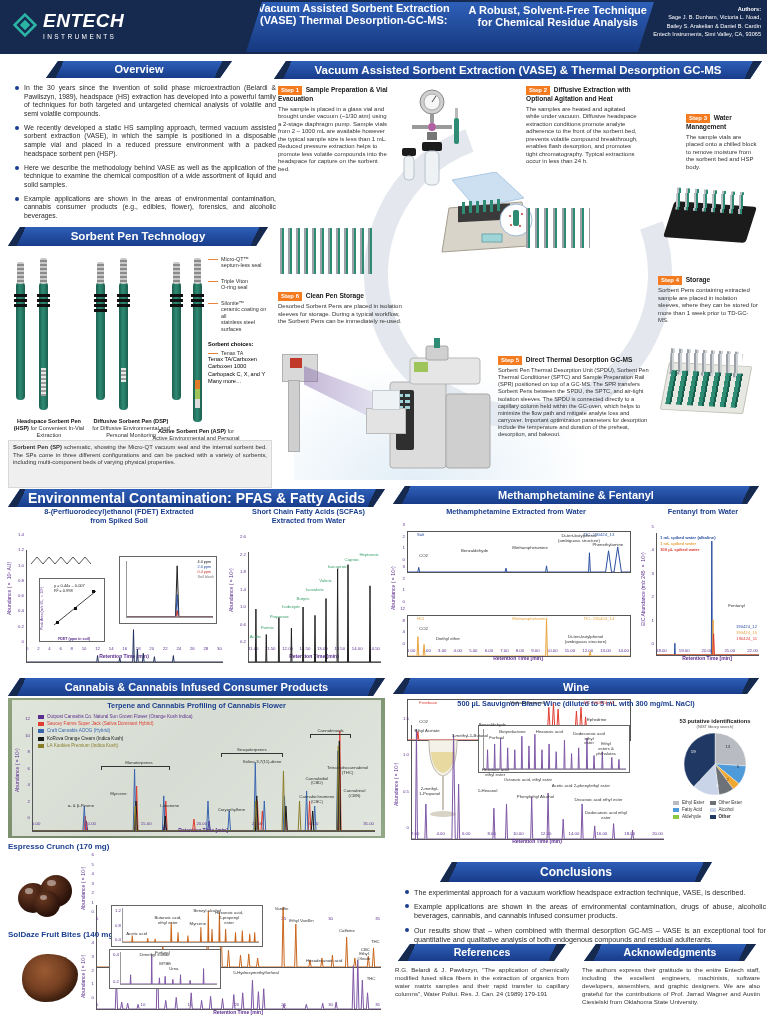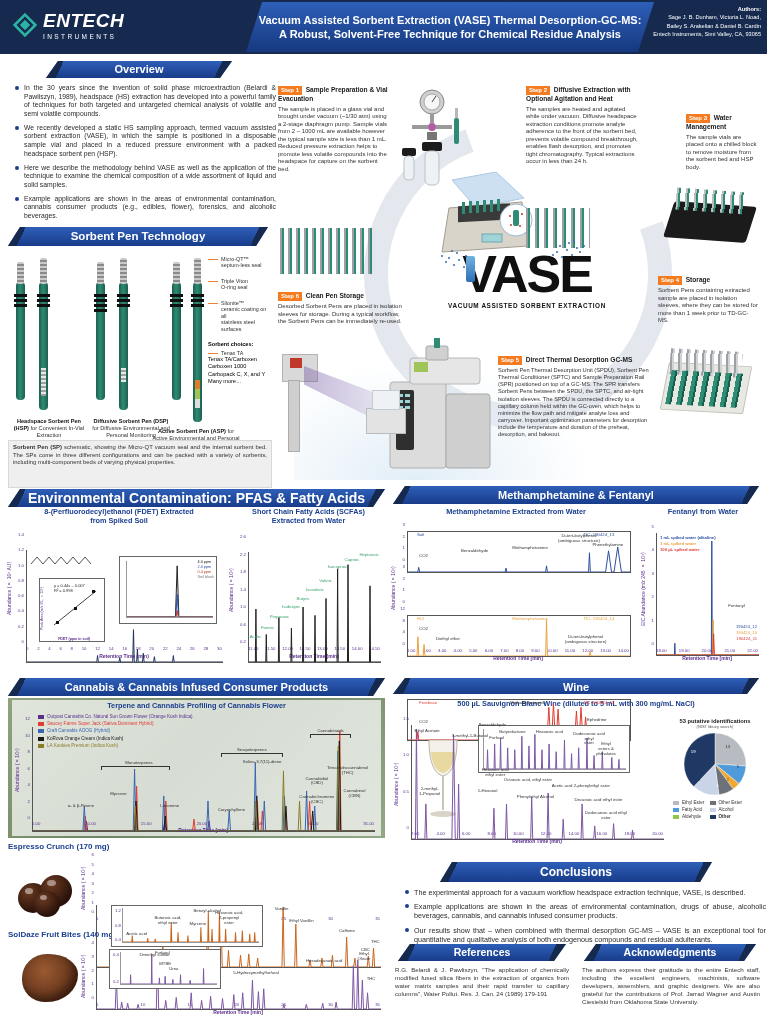--- a/index.html
+++ b/index.html
@@ -1,20 +1,20 @@
 <!DOCTYPE html>
 <html><head>
 <meta charset="utf-8">
 <style>
   html,body{margin:0;padding:0;background:#8f98a3;}
   .poster{position:relative;width:767px;height:1024px;background:#fff;font-family:"Liberation Sans",sans-serif;overflow:hidden;margin:0 auto;}
   .abs{position:absolute;}
   
   .hdr{position:absolute;left:0;top:0;width:767px;height:54px;background:#16294f;}
-  .hdr-title{position:absolute;left:246px;top:2px;width:408px;height:50px;color:#fff;display:flex;flex-direction:column;justify-content:center;text-align:center;background:linear-gradient(180deg,#2e5fb8,#16397f);clip-path:polygon(16px 0,100% 0,calc(100% - 16px) 100%,0 100%);}
+  .hdr-title{position:absolute;left:246px;top:2px;width:408px;height:50px;color:#fff;display:flex;flex-direction:row;justify-content:center;text-align:center;background:linear-gradient(180deg,#2e5fb8,#16397f);clip-path:polygon(16px 0,100% 0,calc(100% - 16px) 100%,0 100%);}
   .hdr-title .t1{font-size:11px;font-weight:700;}
   .hdr-title .t2{font-size:11px;font-weight:700;margin-top:2px;}
   .authors{position:absolute;right:6px;top:5px;width:112px;color:#fff;font-size:5.6px;text-align:right;line-height:1.5;}
   .authors .al{font-weight:700;}
   .logo{position:absolute;left:12px;top:10px;display:flex;align-items:center;gap:5px;color:#fff;}
   .logo .bn{font-size:19px;font-weight:700;font-style:italic;letter-spacing:.5px;}
   .logo .sb{font-size:6.5px;letter-spacing:2.4px;margin-top:1px;}
   
   .rib{position:absolute;color:#fff;font-weight:700;text-align:center;clip-path:polygon(12px 0,100% 0,calc(100% - 12px) 100%,0 100%);background:linear-gradient(115deg,#16294f 0,#16294f 16px,rgba(0,0,0,0) 16px),linear-gradient(295deg,#16294f 0,#16294f 16px,rgba(0,0,0,0) 16px),linear-gradient(180deg,#2e5fb8,#183c8a);}
   
@@ -166,20 +166,21 @@
         <div>Carbopack C, X, and Y</div>
         <div>Many more…</div>
       </div>
     </div>
   </div>
 
   <div class="abs gray-cap" style="left:8px;top:440px;width:254px;height:40px;padding:3px 4px;font-size:5.9px;color:#333;line-height:1.3;text-align:justify;background:#efefef;">
     <b>Sorbent Pen (SP)</b><span> schematic, showing the Micro-QT vacuum seal and the internal sorbent bed. The SPs come in three different configurations and can be packed with a variety of sorbents, including multi-component beds of varying physical properties.</span>
   </div>
 
+  <div class="rib" style="left:274px;top:61px;width:488px;height:18px;font-size:11.5px;line-height:18px;">Vacuum Assisted Sorbent Extraction (VASE) &amp; Thermal Desorption GC-MS</div>
 
   <div class="abs" style="left:274px;top:80px;width:488px;height:400px;">
 
     <div class="arc" style="left:90px;top:40px;width:260px;height:260px;border-top-color:transparent;border-right-color:#e4e8ee;transform:rotate(25deg);"></div>
     <div class="abs" style="left:20px;bottom:0;width:300px;height:120px;background:radial-gradient(ellipse at 40% 100%,#e2eef7 0%,rgba(255,255,255,0) 70%);"></div>
 
     <div class="step" style="left:4px;top:6px;width:112px;">
       <span class="badge">Step 1</span>
       <span class="stitle">Sample Preparation &amp; Vial Evacuation</span>
       <div class="stext">The sample is placed in a glass vial and brought under vacuum (~1/30 atm) using a 2-stage diaphragm pump. Sample vials from 2 – 1000 mL are available however the typical sample size is less than 1 mL. Reduced pressure extraction helps to promote less volatile compounds into the headspace for capture on the sorbent bed.</div>
@@ -283,27 +284,20 @@
       <div class="abs" style="left:16px;top:8px;width:12px;height:10px;background:#c0392b;"></div>
       <div class="abs" style="left:14px;top:30px;width:10px;height:70px;background:#cfcfcf;border:1px solid #adadad;"></div>
       <div class="abs" style="left:30px;top:16px;width:96px;height:66px;background:linear-gradient(100deg,rgba(123,94,167,0.45),rgba(123,94,167,0.05));clip-path:polygon(0 0,100% 55%,100% 100%,0 28%);"></div>
       <div class="abs" style="left:92px;top:58px;width:38px;height:24px;background:#e3e3e3;border:1px solid #bbb;"></div>
       <div class="abs" style="left:98px;top:40px;width:26px;height:18px;background:#eef2f5;border:1px solid #c4ccd2;"></div>
     </div>
 
     <div class="abs" style="left:6px;top:148px;width:96px;height:46px;background:repeating-linear-gradient(90deg,#9aa0a6 0 2px,#2e8b74 2px 4px,rgba(0,0,0,0) 4px 8px);"></div>
     <div class="abs" style="left:252px;top:128px;width:64px;height:40px;background:repeating-linear-gradient(90deg,#9aa0a6 0 2px,#2e8b74 2px 4px,rgba(0,0,0,0) 4px 9px);"></div>
 
-    <div class="abs" style="left:158px;top:168px;width:190px;height:96px;text-align:center;">
-      <div class="spk" style="left:120px;top:6px;"></div>
-      <div class="spk" style="left:40px;top:16px;transform:scaleX(-1);"></div>
-      <div style="font-size:52px;font-weight:900;letter-spacing:-2px;color:#101010;line-height:1;">VASE</div>
-      <div class="abs" style="left:34px;top:8px;width:9px;height:26px;background:linear-gradient(180deg,#6fb3e0,#2d6fb5);border-radius:2px;"></div>
-      <div style="font-size:6.4px;font-weight:700;color:#101010;letter-spacing:.6px;margin-top:2px;">VACUUM ASSISTED SORBENT EXTRACTION</div>
-    </div>
   </div>
 
   <div class="rib" style="left:8px;top:489px;width:377px;height:18px;font-size:14px;line-height:18px;">Environmental Contamination: PFAS &amp; Fatty Acids</div>
 
   <div class="abs" style="left:8px;top:508px;width:222px;height:164px;">
     <div class="ct" style="white-space:pre-line;">8-(Perfluorodecyl)ethanol (FDET) Extracted
 from Spiked Soil</div>
     <div class="ylab abs" style="left:-2px;top:30px;height:100px;">Abundance (× 10⁶ AU)</div>
     <div class="vticks abs" style="left:6px;top:24px;height:112px;width:10px;">
         <span>1.4</span>

